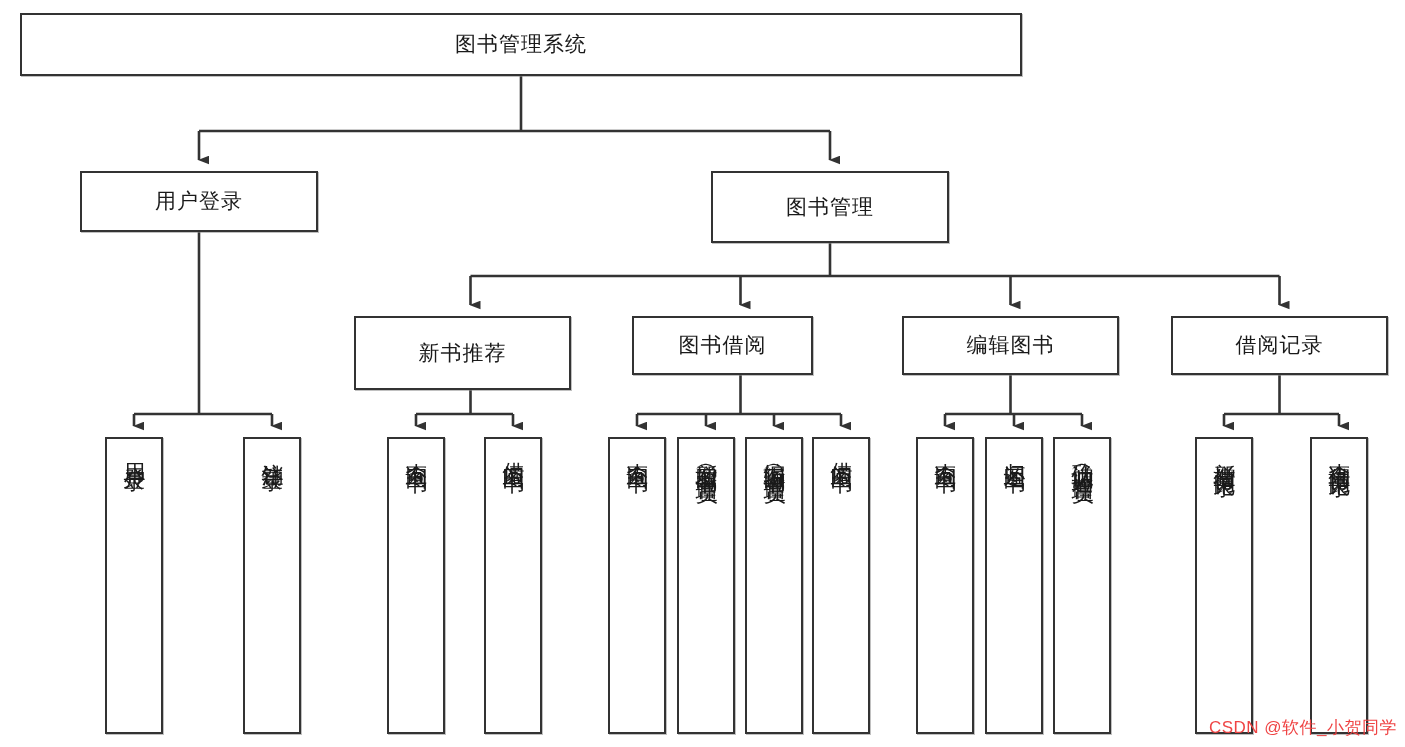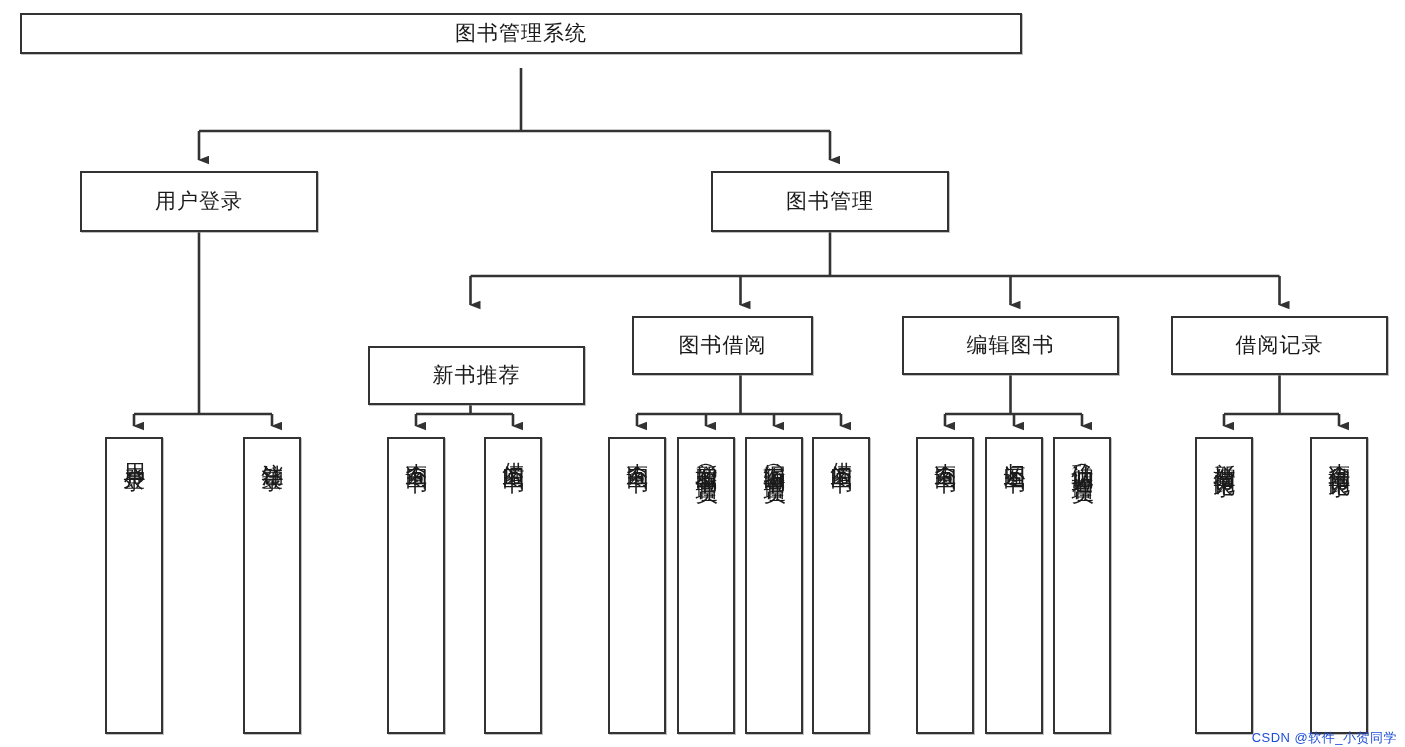--- a/index.html
+++ b/index.html
@@ -59,23 +59,23 @@
     text-orientation: upright;
     font-size: 22px;
     line-height: 1.22;
     letter-spacing: 3px;
     white-space: normal;
     max-height: 100%;
   }
   .watermark {
     position: absolute;
     right: 8px;
-    bottom: 0;
-    font-size: 13px;
-    color: #1d4ed8;
+    bottom: 8px;
+    font-size: 17px;
+    color: #ef4444;
     letter-spacing: 0.5px;
     z-index: 5;
     white-space: nowrap;
     user-select: none;
   }
 </style>
 </head>
 <body>
 
 <div id="canvas">
@@ -117,30 +117,30 @@
         <path d="M1014,414 L1014,426" marker-end="url(#arrowhead)"></path>
         <path d="M1082,414 L1082,426" marker-end="url(#arrowhead)"></path>
         <path d="M1279.5,375 L1279.5,414"></path>
         <path d="M1224,414 L1339,414"></path>
         <path d="M1224,414 L1224,426" marker-end="url(#arrowhead)"></path>
         <path d="M1339,414 L1339,426" marker-end="url(#arrowhead)"></path>
       </g>
   </svg>
 
   <div id="node-layer">
-      <div class="node root" style="left: 20px; top: 13px; width: 1002px; height: 41px;">
+      <div class="node root" style="left: 20px; top: 13px; width: 1002px; height: 63px;">
         <span class="label">图书管理系统</span>
       </div>
       <div class="node lvl2" style="left: 80px; top: 171px; width: 238px; height: 61px;">
         <span class="label">用户登录</span>
       </div>
-      <div class="node lvl2" style="left: 711px; top: 171px; width: 238px; height: 61px;">
+      <div class="node lvl2" style="left: 711px; top: 171px; width: 238px; height: 72px;">
         <span class="label">图书管理</span>
       </div>
-      <div class="node lvl3" style="left: 368px; top: 316px; width: 217px; height: 59px; margin-top: 30px;">
+      <div class="node lvl3" style="left: 354px; top: 316px; width: 217px; height: 74px;">
         <span class="label">新书推荐</span>
       </div>
       <div class="node lvl3" style="left: 632px; top: 316px; width: 181px; height: 59px;">
         <span class="label">图书借阅</span>
       </div>
       <div class="node lvl3" style="left: 902px; top: 316px; width: 217px; height: 59px;">
         <span class="label">编辑图书</span>
       </div>
       <div class="node lvl3" style="left: 1171px; top: 316px; width: 217px; height: 59px;">
         <span class="label">借阅记录</span>

